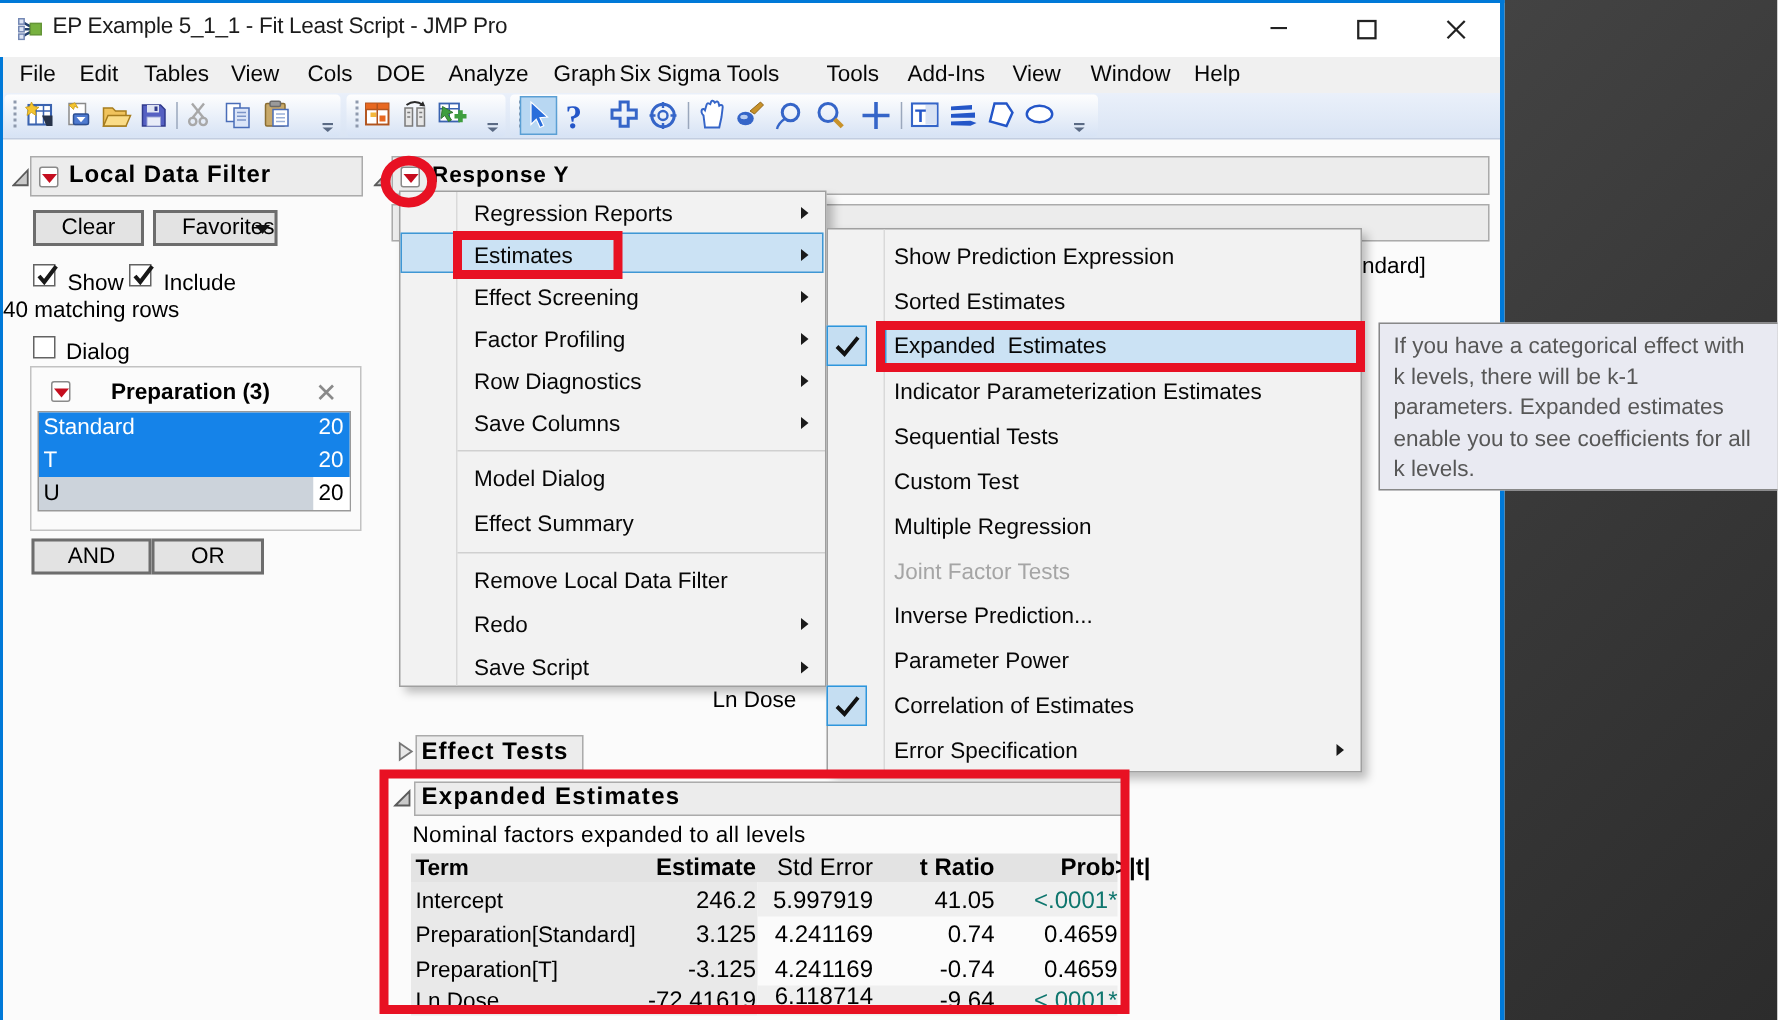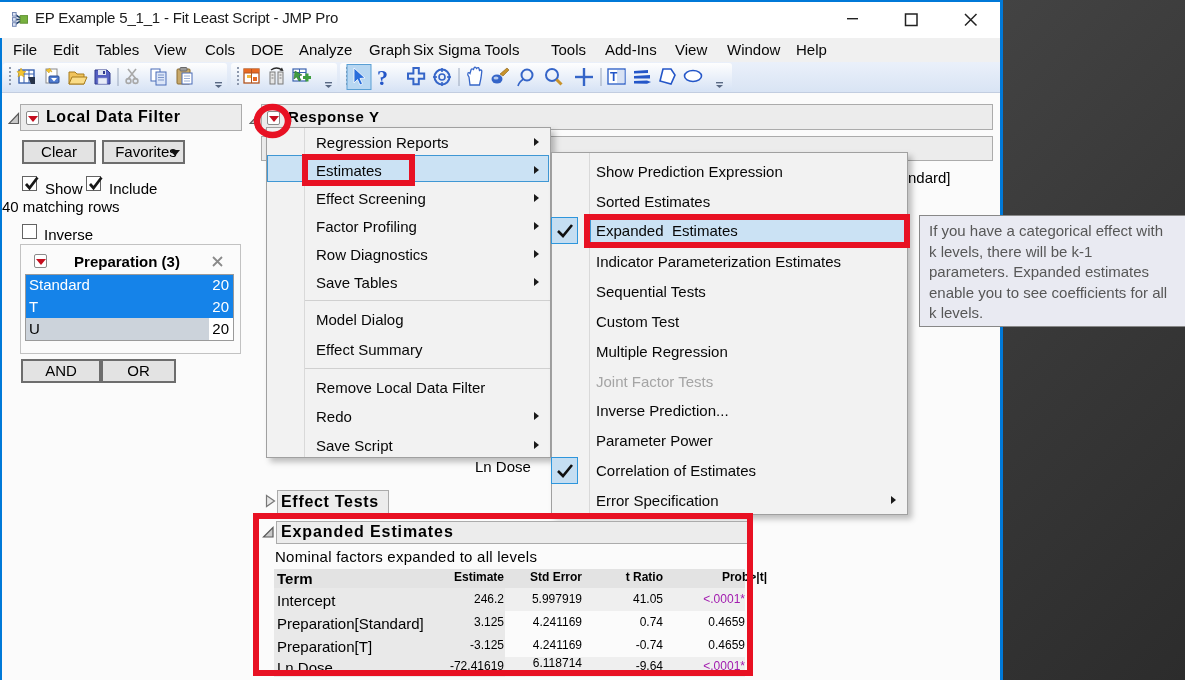--- a/index.html
+++ b/index.html
@@ -40,22 +40,22 @@
 .mi { position:absolute; font-size:15px; color:#070707; }
 .mi-gray { color:#a5a5a5; }
 .marr { position:absolute; width:0; height:0; border-top:4.5px solid transparent;
   border-bottom:4.5px solid transparent; border-left:5.5px solid #1a1a1a; }
 .gutline { position:absolute; width:1px; background:#d9d9d9; }
 .hover { position:absolute; background:#cbe2f4; border:1px solid #3f97d4; }
 .redbox { position:absolute; border:6px solid #e81123; }
 .chkbox { position:absolute; width:27px; height:27px; background:#c5def2; border:1px solid #2e96dc; }
 
 .t15 { font-size:15px; color:#000; position:absolute; }
-.num { position:absolute; font-size:12px; color:#000; text-align:right; }
-.orange { color:#a21caf; }
+.num { position:absolute; font-size:16px; color:#000; text-align:right; }
+.orange { color:#0f766e; }
 #tooltip { left:919px; top:215px; width:271px; height:112px; background:#e9eaf2;
   border:1px solid #888; font-size:15px; color:#575757; line-height:20.5px; padding:5px 0 0 9px; }
 </style>
 </head>
 <body>
 <div id="desktop" class="abs"></div>
 <div id="win" class="abs"></div>
 <div id="titlebar" class="abs"></div>
 <div id="title-text" class="abs">EP Example 5_1_1 - Fit Least Script - JMP Pro</div>
 <svg class="abs" style="left:12px;top:12px" width="16" height="15" viewBox="0 0 16 15">
@@ -288,35 +288,35 @@
 <div class="mbi" style="left:727px">Window</div>
 <div class="mbi" style="left:796px">Help</div>
 
 <svg class="abs" style="left:8px;top:112px" width="12" height="13">
     <polygon points="10.5,1.5 10.5,11.5 1,11.5" fill="#c9c9c9" stroke="#5a5a5a" stroke-width="1.2"></polygon>
   </svg>
 <div class="obox" style="left:20px;top:104px;width:222px;height:27px"></div>
 <div class="rtb" style="left:26px;top:111px"></div>
 <div class="otitle" style="left:46px;top:108px">Local Data Filter</div>
 <div class="btn" style="left:22px;top:140px;width:74px">Clear</div>
-<div class="btn" style="left:102px;top:140px;width:83px;text-align:center;padding-left:5px">Favorites</div>
+<div class="btn" style="left:102px;top:140px;width:83px;text-align:right;padding-left:5px">Favorites</div>
 <div class="abs" style="left:170px;top:150px;width:0;height:0;border-left:5.5px solid transparent;border-right:5.5px solid transparent;border-top:6.5px solid #111"></div>
 <div class="cb" style="left:22px;top:176px"></div>
 <svg class="abs" style="left:23px;top:175px" width="17" height="17">
     <path d="M3 9 L6.5 13 L14.5 2.5" stroke="#181818" stroke-width="2.7" fill="none"></path>
   </svg>
 <div class="lbl" style="left:45px;top:180px">Show</div>
 <div class="cb" style="left:86px;top:176px"></div>
 <svg class="abs" style="left:87px;top:175px" width="17" height="17">
     <path d="M3 9 L6.5 13 L14.5 2.5" stroke="#181818" stroke-width="2.7" fill="none"></path>
   </svg>
 <div class="lbl" style="left:109px;top:180px">Include</div>
 <div class="lbl" style="left:2px;top:198px">40 matching rows</div>
 <div class="cb" style="left:22px;top:224px"></div>
-<div class="lbl" style="left:44px;top:226px">Inverse</div>
+<div class="lbl" style="left:44px;top:226px">Dialog</div>
 
 <div class="abs" style="left:20px;top:244px;width:221px;height:110px;background:#fbfbfb;border:1px solid #c2c2c2"></div>
 <div class="rtb" style="left:34px;top:254px"></div>
 <div class="abs" style="left:67px;top:253px;width:120px;font-size:15px;font-weight:bold;text-align:center">Preparation (3)</div>
 <svg class="abs" style="left:211px;top:255px" width="13" height="13">
     <path d="M2 2 L11 11 M11 2 L2 11" stroke="#8a8a8a" stroke-width="1.8"></path>
   </svg>
 <div class="abs" style="left:25px;top:274px;width:209px;height:67px;background:#fff;border:1px solid #9a9a9a"></div>
 <div class="abs" style="left:26px;top:275px;width:207px;height:21px;background:#1583e9;color:#fff;font-size:15px;padding:1px 0 0 3px">Standard<span style="position:absolute;right:4px">20</span></div>
 <div class="abs" style="left:26px;top:296px;width:207px;height:22px;background:#1583e9;color:#fff;font-size:15px;padding:2px 0 0 3px">T<span style="position:absolute;right:4px">20</span></div>
@@ -335,21 +335,21 @@
 <div class="t15" style="left:908px;top:169px">ndard]</div>
 <div class="t15" style="left:475px;top:458px">Ln Dose</div>
 
 <div class="menu" style="left:266px;top:127px;width:285px;height:331px"></div>
 <div class="gutline" style="left:304px;top:128px;height:329px"></div>
 <div class="mi" style="left:316px;top:134px">Regression Reports</div>
 <div class="mi" style="left:316px;top:162px">Estimates</div>
 <div class="mi" style="left:316px;top:190px">Effect Screening</div>
 <div class="mi" style="left:316px;top:218px">Factor Profiling</div>
 <div class="mi" style="left:316px;top:246px">Row Diagnostics</div>
-<div class="mi" style="left:316px;top:274px">Save Tables</div>
+<div class="mi" style="left:316px;top:274px">Save Columns</div>
 <div class="abs" style="left:305px;top:300px;width:245px;height:1px;background:#d0d0d0"></div>
 <div class="mi" style="left:316px;top:311px">Model Dialog</div>
 <div class="mi" style="left:316px;top:341px">Effect Summary</div>
 <div class="abs" style="left:305px;top:368px;width:245px;height:1px;background:#d0d0d0"></div>
 <div class="mi" style="left:316px;top:379px">Remove Local Data Filter</div>
 <div class="mi" style="left:316px;top:408px">Redo</div>
 <div class="mi" style="left:316px;top:437px">Save Script</div>
 <div class="marr" style="left:534px;top:138px"></div>
 <div class="marr" style="left:534px;top:166px"></div>
 <div class="marr" style="left:534px;top:194px"></div>
@@ -403,21 +403,21 @@
     <polygon points="1.5,11 11,1.5 11,11" fill="#c9c9c9" stroke="#5a5a5a" stroke-width="1.2"></polygon>
   </svg>
 <div class="otitle" style="left:281px;top:523px;letter-spacing:0.9px">Expanded Estimates</div>
 <div class="t15" style="left:275px;top:548px;letter-spacing:0.25px">Nominal factors expanded to all levels</div>
 <div class="abs" style="left:274px;top:569px;width:471px;height:19px;background:#e3e3e3"></div>
 <div class="abs" style="left:274px;top:588px;width:231px;height:89px;background:#e9e9e9"></div>
 <div class="abs" style="left:505px;top:588px;width:240px;height:23px;background:#efefef"></div>
 <div class="abs" style="left:505px;top:657px;width:240px;height:20px;background:#efefef"></div>
 <div class="t15" style="left:277px;top:570px;font-weight:bold">Term</div>
 <div class="num" style="left:404px;top:570px;width:100px;font-weight:bold">Estimate</div>
-<div class="num" style="left:482px;top:570px;width:100px;font-weight:bold">Std Error</div>
+<div class="num" style="left:482px;top:570px;width:100px;font-weight:normal">Std Error</div>
 <div class="num" style="left:563px;top:570px;width:100px;font-weight:bold">t Ratio</div>
 <div class="num" style="left:667px;top:570px;width:100px;font-weight:bold">Prob&gt;|t|</div>
 <div class="t15" style="left:277px;top:592px">Intercept</div>
 <div class="num" style="left:404px;top:592px;width:100px">246.2</div>
 <div class="num" style="left:482px;top:592px;width:100px">5.997919</div>
 <div class="num" style="left:563px;top:592px;width:100px">41.05</div>
 <div class="num orange" style="left:645px;top:592px;width:100px">&lt;.0001*</div>
 <div class="t15" style="left:277px;top:615px">Preparation[Standard]</div>
 <div class="num" style="left:404px;top:615px;width:100px">3.125</div>
 <div class="num" style="left:482px;top:615px;width:100px">4.241169</div>

